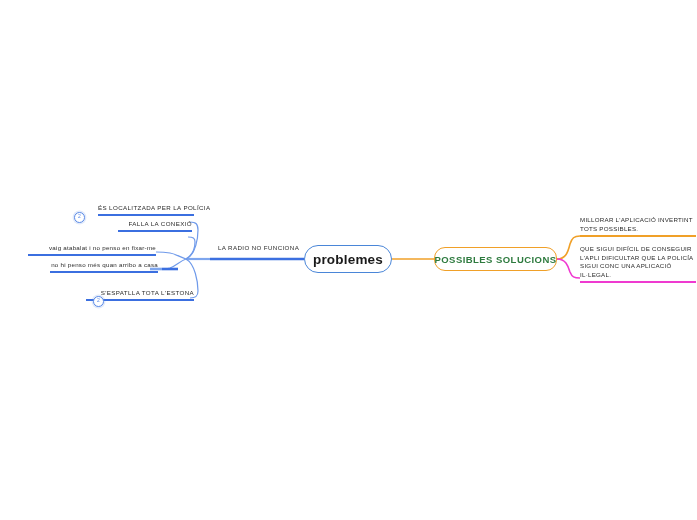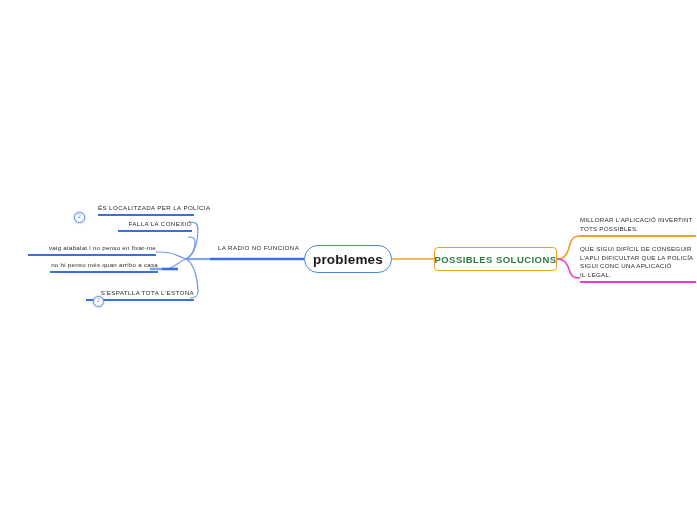--- a/index.html
+++ b/index.html
@@ -44,21 +44,21 @@
     align-items: center;
     justify-content: center;
     white-space: nowrap;
   }
 
   
   .pill-node {
     position: absolute;
     box-sizing: border-box;
     border: 1.2px solid #f0a028;
-    border-radius: 4px;
+    border-radius: 11px;
     background: #ffffff;
     color: #2d7a3e;
     font-size: 9.5px;
     font-weight: bold;
     letter-spacing: 0.45px;
     display: flex;
     align-items: center;
     justify-content: center;
     white-space: nowrap;
   }

